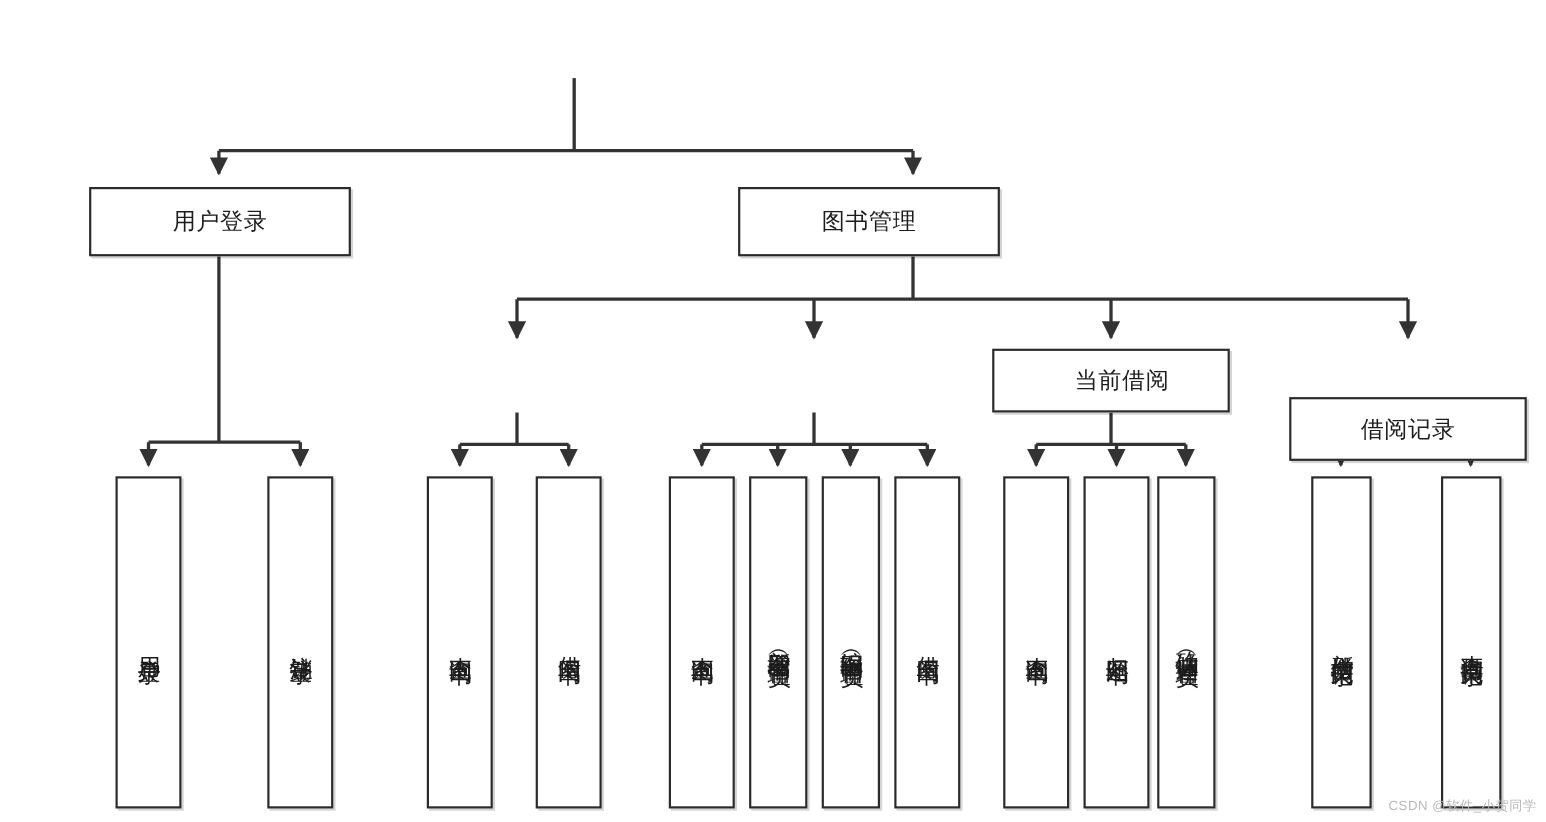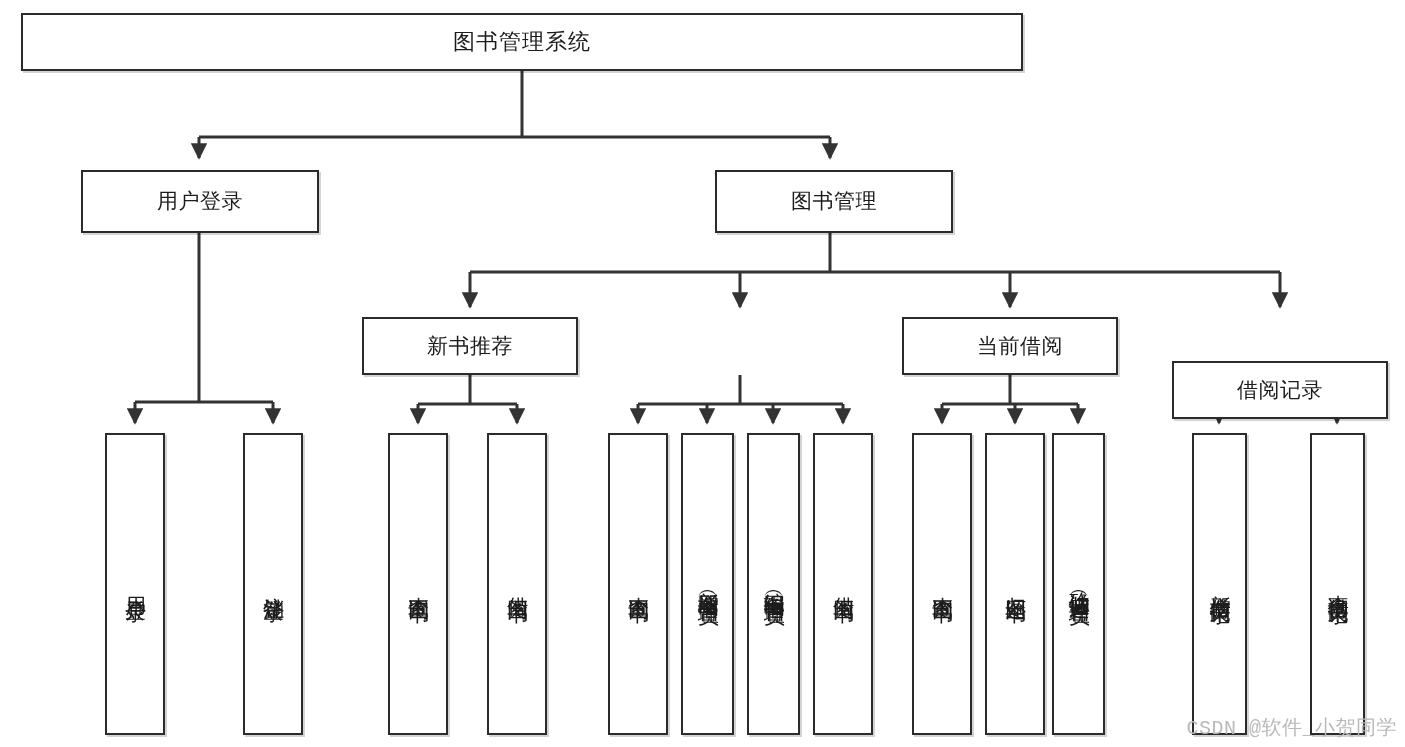--- a/index.html
+++ b/index.html
@@ -57,26 +57,26 @@
     writing-mode: vertical-rl;
     text-orientation: upright;
     font-size: 21px;
     line-height: 1.12;
     letter-spacing: 2px;
   }
   #watermark {
     position: absolute;
     right: 8px;
     bottom: 6px;
-    font-size: 20px;
+    font-size: 12px;
     color: #b9b9b9;
     letter-spacing: 0.5px;
     z-index: 6;
     white-space: nowrap;
-    font-family: Liberation Mono, monospace;
+    font-family: Liberation Sans, sans-serif;
   }
 </style>
 </head>
 <body>
 
 <div id="canvas">
 
   <svg id="wires" viewBox="0 0 1405 747" xmlns="http://www.w3.org/2000/svg">
     <defs>
       <marker id="arrow" viewBox="0 0 10 10" refX="9" refY="5" markerWidth="5.5" markerHeight="5.5" orient="auto-start-reverse">
@@ -123,34 +123,28 @@
       <path d="M 1015 404 L 1015 423" marker-end="url(#arrow)"></path>
       <path d="M 1078 404 L 1078 423" marker-end="url(#arrow)"></path>
 
       <path d="M 1280 375 L 1280 404"></path>
       <path d="M 1219 404 L 1337 404"></path>
       <path d="M 1219 404 L 1219 423" marker-end="url(#arrow)"></path>
       <path d="M 1337 404 L 1337 423" marker-end="url(#arrow)"></path>
     </g>
   </svg>
 
-  <div class="node root horiz" style="left:21px; top:13px; width:1002px; height:58px;">
-    <span class="lbl">图书管理系统</span>
-  </div>
 
   <div class="node horiz" style="left:81px; top:170px; width:238px; height:63px;">
     <span class="lbl">用户登录</span>
   </div>
-  <div class="node horiz" style="left:715px; top:170px; width:238px; height:63px;">
+  <div class="node horiz" style="left:671px; top:170px; width:238px; height:63px;">
     <span class="lbl">图书管理</span>
   </div>
 
-  <div class="node horiz" style="left:362px; top:317px; width:216px; height:58px;">
-    <span class="lbl">新书推荐</span>
-  </div>
   <div class="node horiz" style="left:902px; top:317px; width:216px; height:58px;padding-left:20px;">
     <span class="lbl">当前借阅</span>
   </div>
   <div class="node horiz" style="left:1172px; top:317px; width:216px; height:58px;margin-top:44px;">
     <span class="lbl">借阅记录</span>
   </div>
 
   <div class="node vert" style="left:105px; top:433px; width:60px; height:302px;">
     <span class="lbl">用户登录</span>
   </div>

